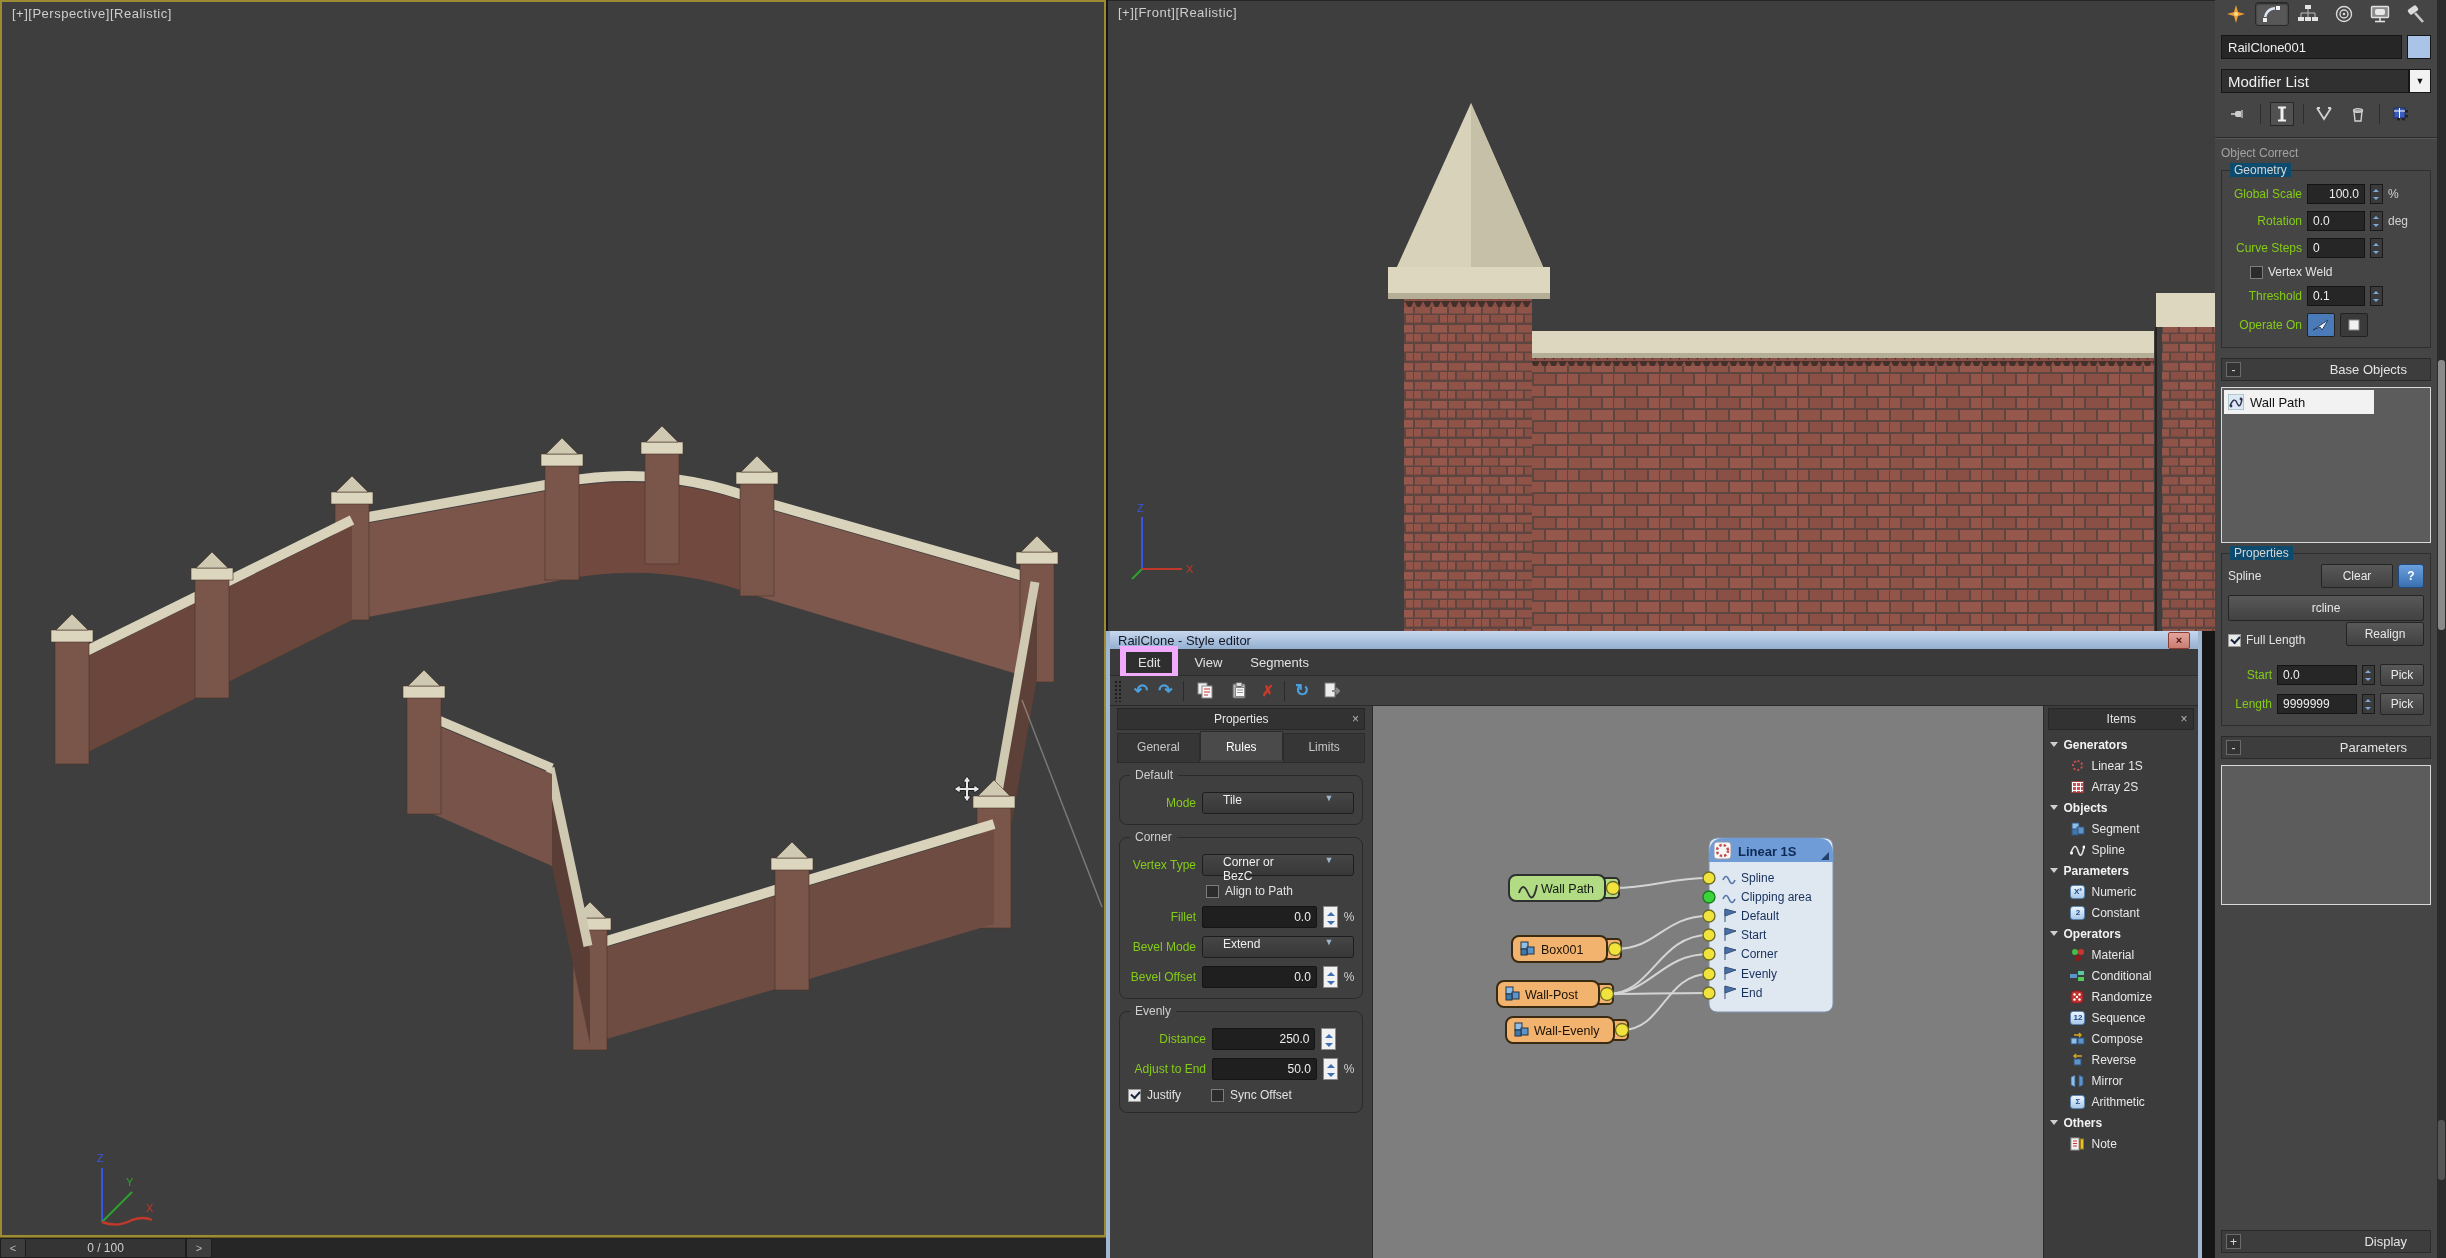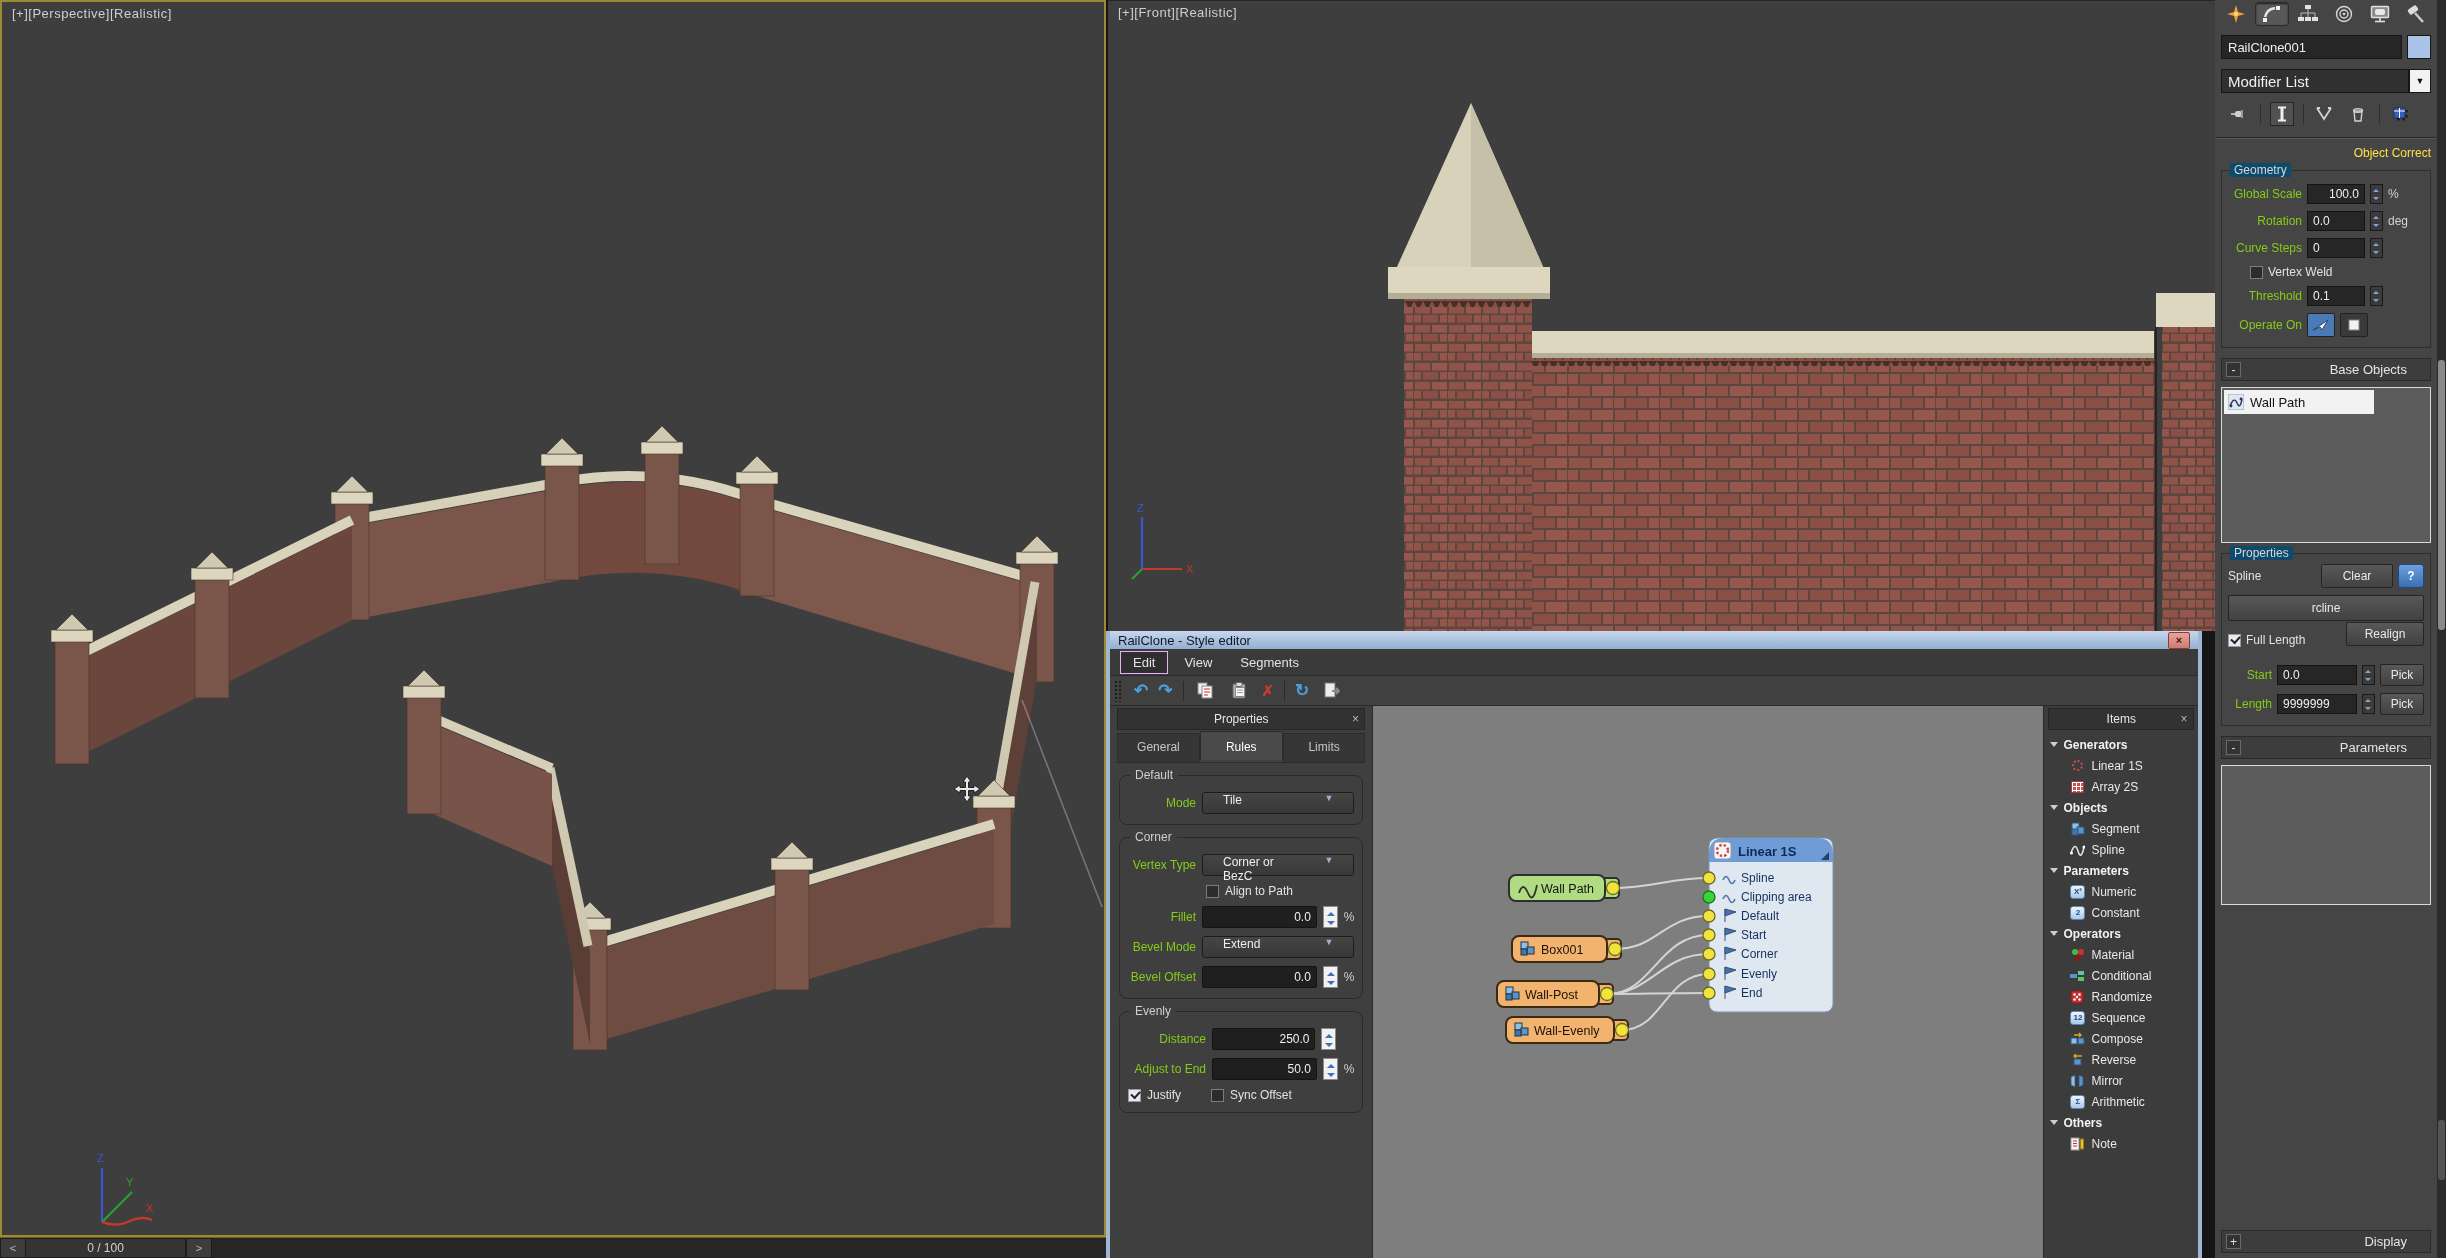--- a/index.html
+++ b/index.html
@@ -18,21 +18,21 @@
   .tl-track{width:160px;background:#343434;border:1px solid #1e1e1e;border-left:none;display:flex;align-items:center;justify-content:center;color:#cfcfcf;}
   .tl-rest{flex:1;background:#262626;}
 
   
   .styleditor{position:absolute;left:1106px;top:631px;width:1096px;height:627px;background:#3c3c3c;border-left:4px solid #9fb7d2;border-right:4px solid #9fb7d2;display:flex;flex-direction:column;}
   .se-title{height:18px;background:linear-gradient(#c7d8ee,#93afd0);display:flex;align-items:center;padding:0 8px;color:#141824;font-size:13px;}
   .se-title .t{flex:1;}
   .se-close{width:22px;height:17px;background:linear-gradient(#e3a49c,#c97d72);border:1px solid #8d3c34;border-radius:2px;color:#4a100a;font-size:11px;font-weight:bold;display:flex;align-items:center;justify-content:center;}
   .se-menubar{height:27px;background:#3a3a3a;border-bottom:1px solid #2b2b2b;display:flex;align-items:center;gap:4px;padding-left:10px;color:#e2e2e2;font-size:13px;}
   .se-menu{padding:3px 12px;}
-  .se-menu.focus{border:1px solid #f0abfc;background:#2f2f2f;}
+  .se-menu.focus{border:6px solid #f0abfc;background:#2f2f2f;}
   .se-toolbar{height:30px;background:#404040;border-bottom:1px solid #2a2a2a;display:flex;align-items:center;gap:10px;padding-left:4px;}
   .grip{width:8px;height:22px;background-image:radial-gradient(#1d1d1d 1.2px,transparent 1.3px);background-size:4px 4px;margin-right:2px;}
   .tb-glyph{font-size:17px;font-weight:bold;color:#4aa0dc;line-height:1;}
   .tb-glyph.red{color:#cc3a2a;font-size:15px;}
   .tb-sep{width:1px;height:20px;background:#2a2a2a;}
   .se-body{flex:1;display:flex;min-height:0;}
 
   
   .proppanel{width:266px;background:#3f3f3f;border-right:1px solid #2a2a2a;padding:0 7px;}
   .panel-hdr{height:22px;background:#323232;border:1px solid #272727;display:flex;align-items:center;color:#e6e6e6;font-size:12px;margin-top:2px;}
@@ -86,21 +86,21 @@
   .modrow{display:flex;margin-top:10px;}
   .modfld{flex:1;height:24px;background:#303030;border:1px solid #161616;color:#efefef;display:flex;align-items:center;padding:0 6px;font-size:15px;}
   .modbtn{width:22px;height:24px;background:#f2f2f2;border:1px solid #161616;color:#111;font-size:9px;display:flex;align-items:center;justify-content:center;}
   .stack{height:168px;background:#5c5c5c;border:1px solid #d9d9d9;margin-top:8px;}
   .stackrow{height:23px;background:#4e4e4e;border-bottom:1px solid #6a6a6a;color:#f2f2f2;display:flex;align-items:center;padding-left:38px;font-size:13px;}
   .stacktools{height:30px;display:flex;align-items:center;gap:9px;margin-top:6px;padding-left:6px;}
   .st-sep{width:1px;height:20px;background:#2e2e2e;}
   .st-btn{display:flex;align-items:center;justify-content:center;width:24px;height:24px;}
   .st-btn.boxed{border:1px solid #262626;background:#515151;}
   .divider{height:2px;background:#2a2a2a;border-bottom:1px solid #585858;margin:8px -6px 0 -6px;}
-  .objcorrect{text-align:right;color:#fde047;margin-top:7px;}
+  .objcorrect{text-align:left;color:#a3a3a3;margin-top:7px;}
   .cgrp{border:1px solid #2e2e2e;margin-top:10px;padding:6px 6px 10px 6px;position:relative;}
   .cgrp-lbl{position:absolute;top:-8px;left:8px;background:#0c4a6e;padding:0 4px;color:#d6d6d6;}
   .crow{display:flex;align-items:center;gap:5px;margin-top:7px;}
   .cfld{height:20px;background:#262626;border:1px solid #141414;color:#efefef;display:flex;align-items:center;padding:0 5px;}
   .cspin{width:13px;height:20px;background:#3b3b3b;border:1px solid #1a1a1a;display:flex;flex-direction:column;}
   .cspin i{flex:1;position:relative;}
   .cspin i::after{content:"";position:absolute;left:2px;top:3px;border:3.5px solid transparent;}
   .cspin i.up::after{border-bottom-color:#7fa7d8;top:1px;}
   .cspin i.dn::after{border-top-color:#7fa7d8;}
   .rollout{height:23px;background:#3d3d3d;border:1px solid #2a2a2a;display:flex;align-items:center;margin-top:10px;}

